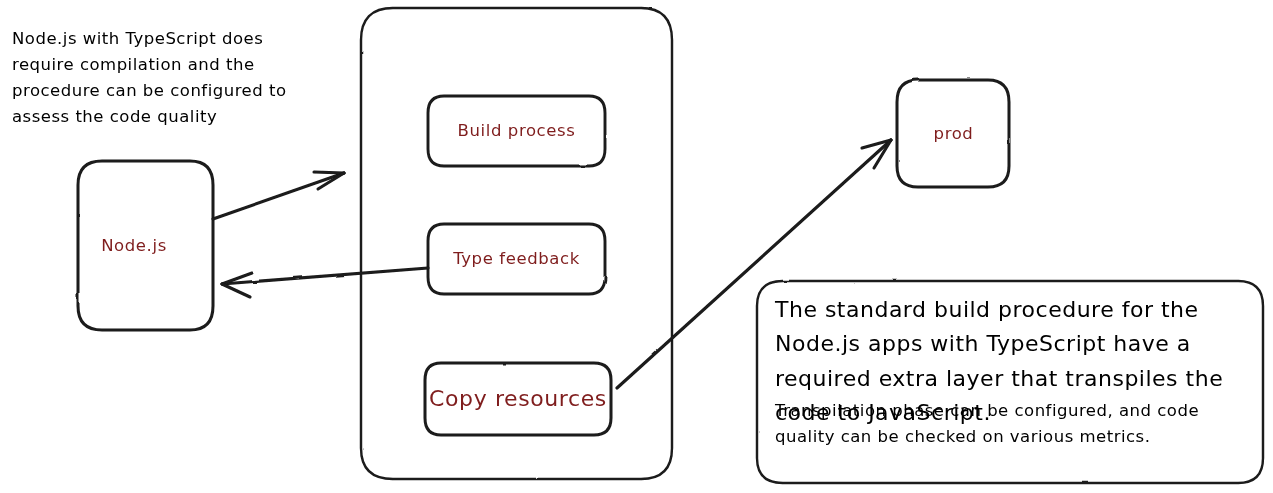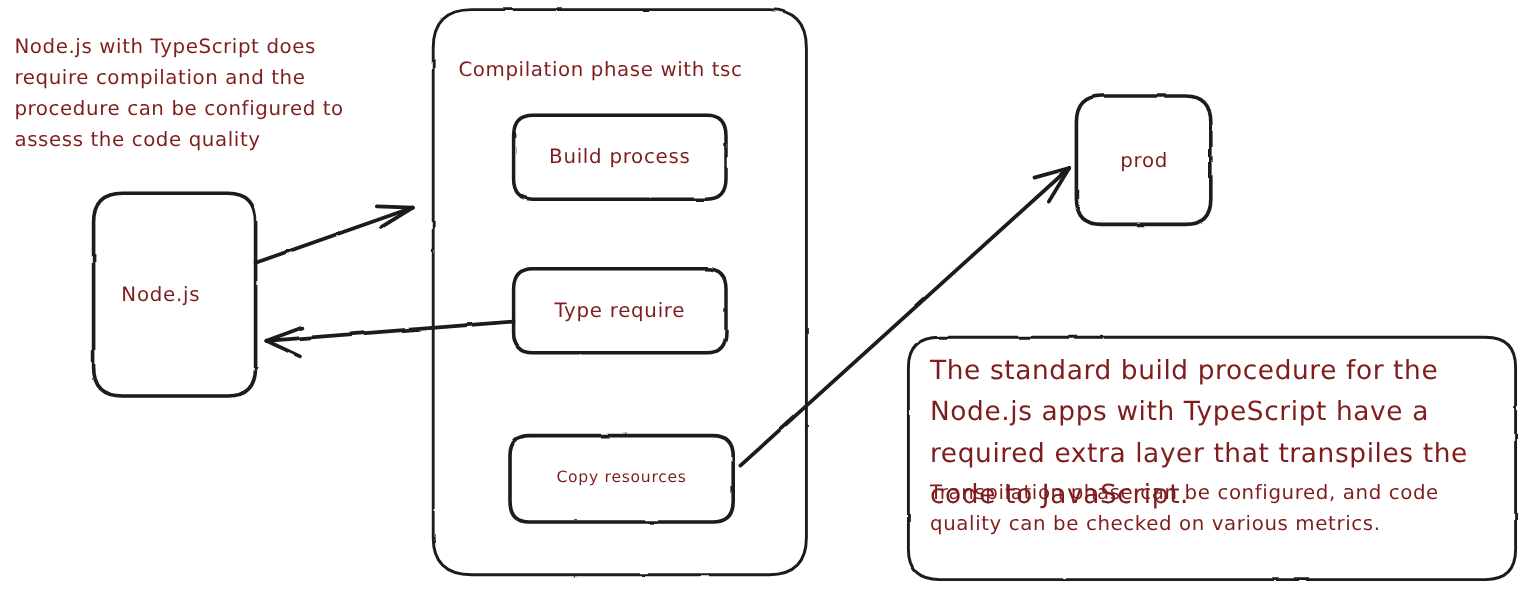--- a/index.html
+++ b/index.html
@@ -7,31 +7,31 @@
        font-family:"DejaVu Sans",sans-serif;color:#121212;}
   #canvas{position:absolute;inset:0;width:1273px;height:493px;}
   .svg-layer{position:absolute;left:0;top:0;width:1273px;height:493px;pointer-events:none;}
   .node-label{
     position:absolute;display:flex;align-items:center;justify-content:center;
     text-align:center;font-family:"DejaVu Sans",sans-serif;
     letter-spacing:.6px;color:#7f1d1d;line-height:1.32;
   }
   .free-text{
     position:absolute;font-family:"DejaVu Sans",sans-serif;
-    color:#7f1d1d;letter-spacing:.5px;line-height:1.52;white-space:pre-line;
+    color:#000000;letter-spacing:.5px;line-height:1.52;white-space:pre-line;
   }
   .t-note-left{left:12px;top:26px;width:322px;font-size:16.5px;line-height:1.58;}
   .t-group-title{left:382px;top:45px;font-size:16.5px;}
   .t-prod-cap{left:840px;top:209px;font-size:16.5px;}
   .t-note-p1{left:775px;top:293px;width:472px;font-size:22px;line-height:1.56;}
   .t-note-p2{left:775px;top:398px;width:472px;font-size:16.5px;line-height:1.56;}
   .n-nodejs{left:78px;top:161px;width:112px;height:170px;font-size:16.5px;}
   .n-build{left:428px;top:96px;width:177px;height:70px;font-size:16.5px;}
   .n-type{left:428px;top:224px;width:177px;height:70px;font-size:16.5px;}
-  .n-copy{left:425px;top:363px;width:186px;height:72px;font-size:13px;}
+  .n-copy{left:425px;top:363px;width:186px;height:72px;font-size:22px;}
   .n-prod{left:897px;top:86px;width:113px;height:95px;font-size:16.5px;}
 </style>
 </head>
 <body>
 
 <div id="canvas">
 
   <svg class="svg-layer" viewBox="0 0 1273 493">
     <defs>
       <filter id="rough">
@@ -89,27 +89,26 @@
       </g>
 
     </g>
   </svg>
 
   <div class="free-text t-note-left">Node.js with TypeScript does
 require compilation and the
 procedure can be configured to
 assess the code quality</div>
 
-  <div class="free-text t-group-title">Compilation phase with tsc</div>
 
   <div class="node-label n-nodejs">Node.js</div>
 
   <div class="node-label n-build">Build process</div>
 
-  <div class="node-label n-type">Type require</div>
+  <div class="node-label n-type">Type feedback</div>
 
   <div class="node-label n-copy">Copy resources</div>
 
   <div class="node-label n-prod">prod</div>
 
 
   <div class="free-text t-note-p1">The standard build procedure for the Node.js apps with TypeScript have a required extra layer that transpiles the code to JavaScript.</div>
 
   <div class="free-text t-note-p2">Transpilation phase can be configured, and code quality can be checked on various metrics.</div>
 

